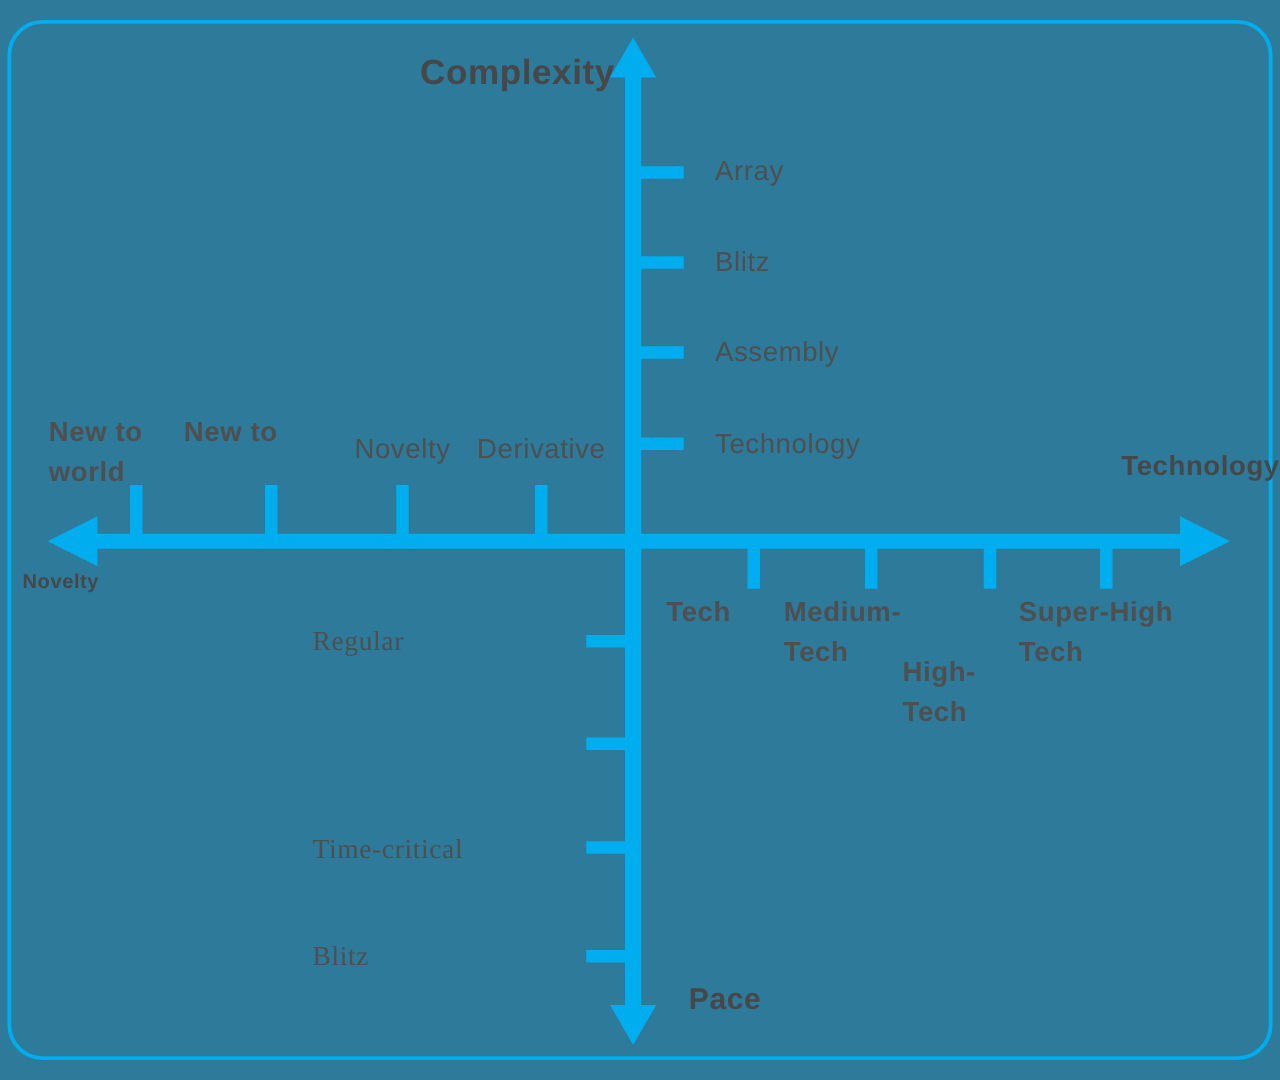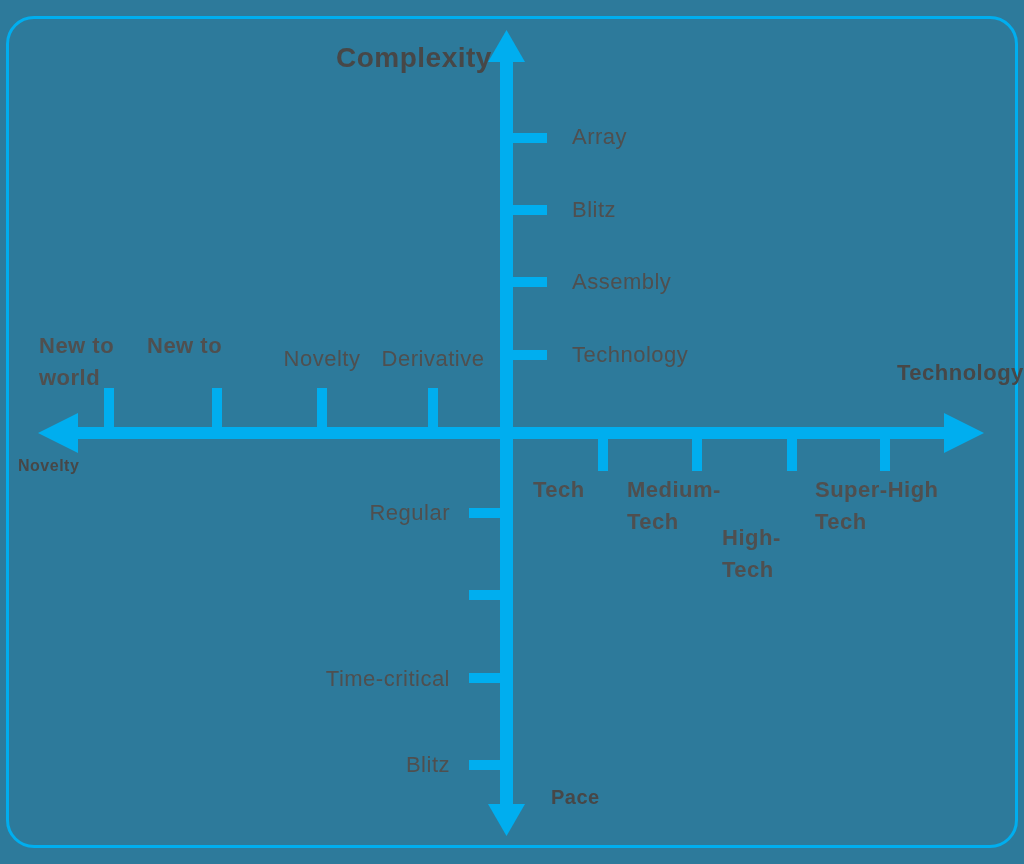--- a/index.html
+++ b/index.html
@@ -43,25 +43,25 @@
   .title {
     position: absolute;
     color: #474747;
     font-weight: bold;
     letter-spacing: 0.5px;
     white-space: nowrap;
   }
   .title.complexity { left: 336px; top: 42px;  font-size: 28px; }
   .title.technology { left: 897px; top: 360px; font-size: 22px; }
   .title.novelty    { left: 18px;  top: 457px; font-size: 16px; }
-  .title.pace       { left: 551px; top: 786px; font-size: 20px; }
+  .title.pace       { left: 551px; top: 786px; font-size: 24px; }
 
   .lbl.two-line { line-height: 32px; text-align: left; width: 140px; font-weight: bold; }
   .lbl.center   { text-align: center; width: 140px; }
-  .lbl.right    { text-align: right; width: 200px; left: 250px; }
+  .lbl.right    { width: 200px; left: 250px; font-family: Liberation Serif, serif; }
 
   
   .lbl.c0 { left: 572px; top: 126px; }
   .lbl.c1 { left: 572px; top: 199px; }
   .lbl.c2 { left: 572px; top: 271px; }
   .lbl.c3 { left: 572px; top: 344px; }
 
   
   .lbl.n0 { left: 39px;  top: 330px; }
   .lbl.n1 { left: 147px; top: 330px; }

